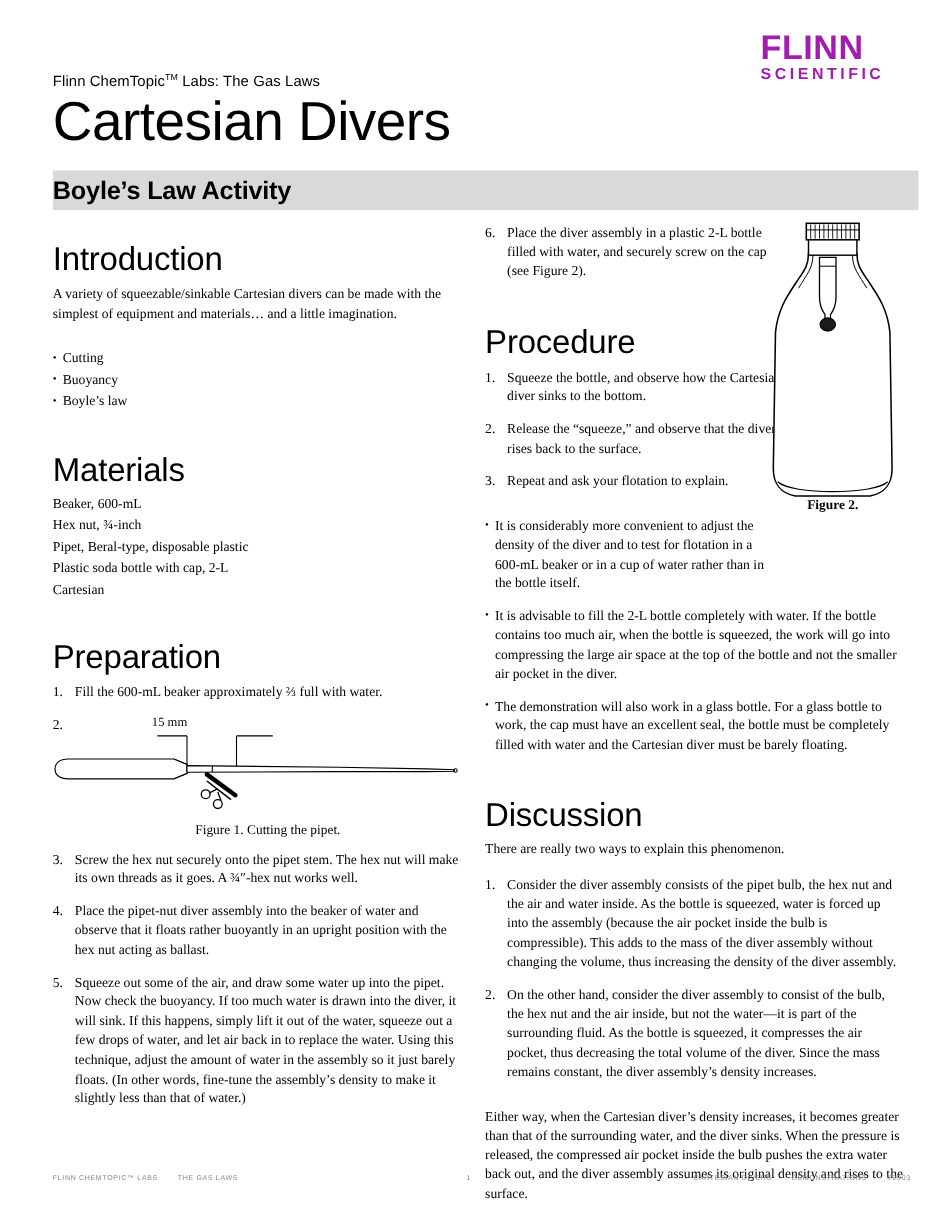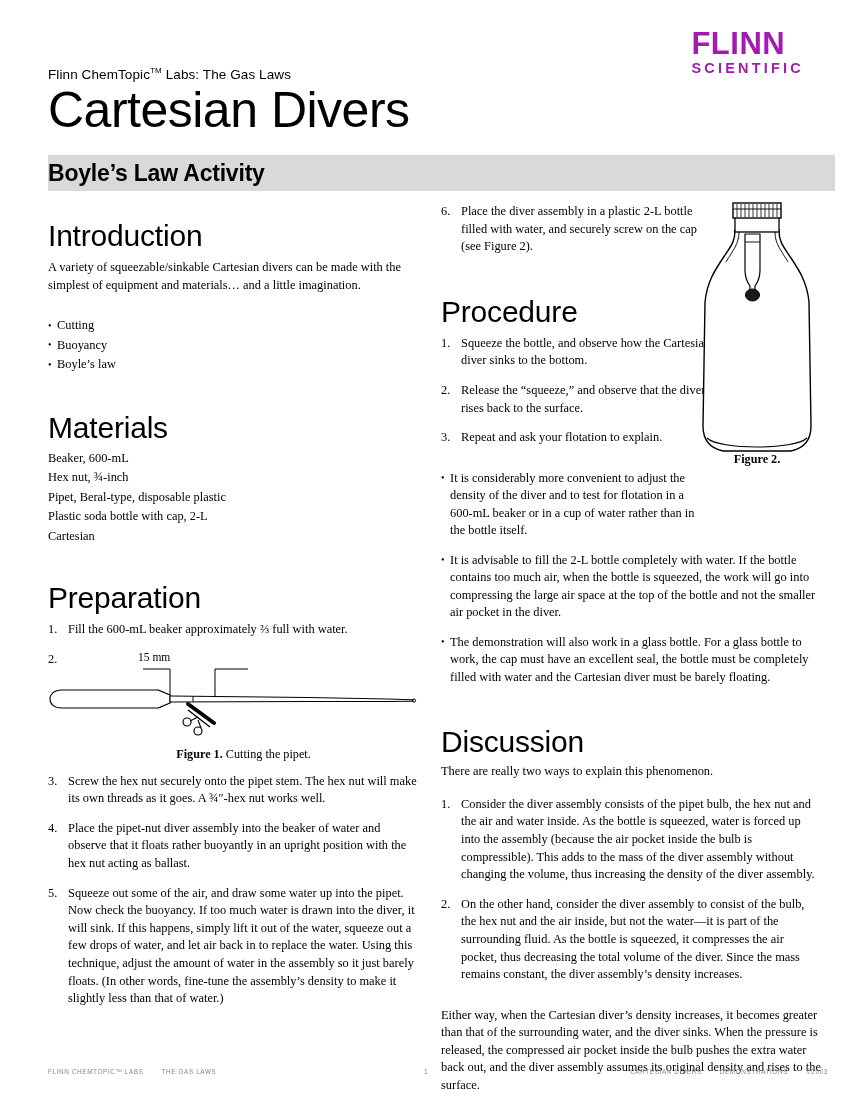--- a/index.html
+++ b/index.html
@@ -155,21 +155,21 @@
     width: 371px;
     height: 92px;
     margin: 6px 0 4px 0;
     text-align: center;
   }
   .fig-caption {
     font-size: 12.2px;
     text-align: center;
     margin-top: 1px;
   }
-  .fig-caption b { font-weight: bold; margin-left: 20px; }
+  .fig-caption b { font-weight: normal; margin-left: 20px; }
 
   
   .figure2 {
     position: absolute;
     left: 693px;
     top: 198px;
     width: 128px;
     height: 275px;
   }
   .fig2-caption {

